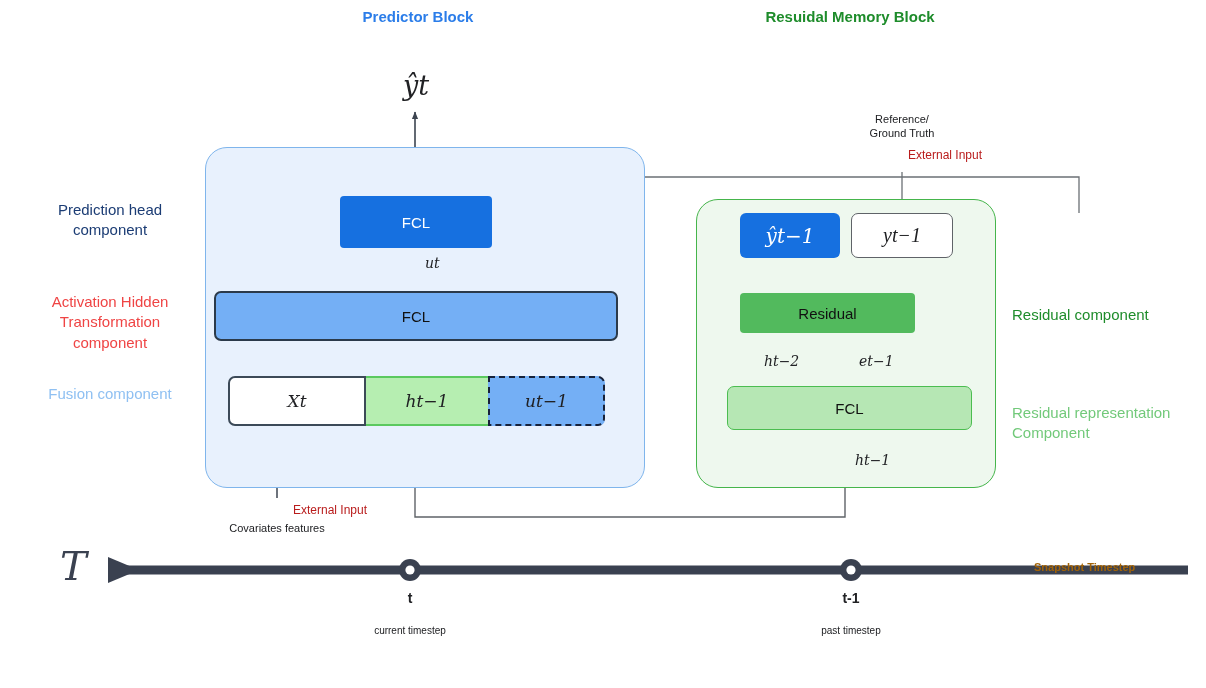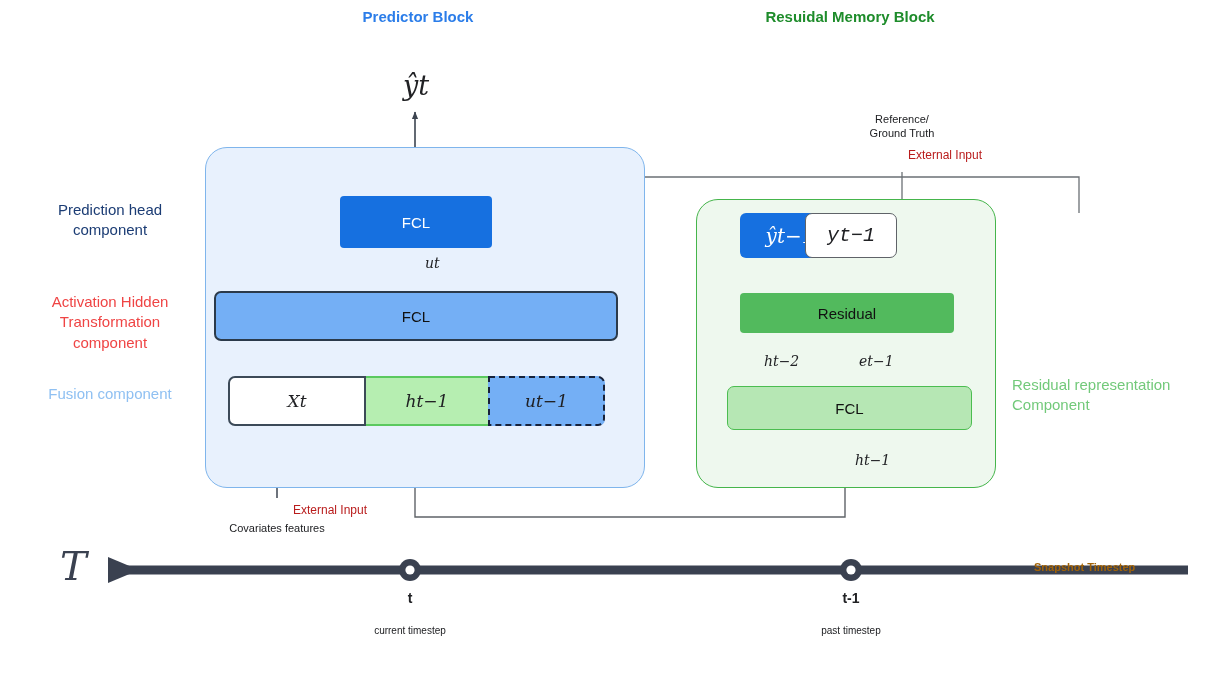--- a/index.html
+++ b/index.html
@@ -246,44 +246,45 @@
 
   <div class="abs container-block memory-container" style="left:696px; top:199px; width:300px; height:289px;"></div>
 
   <div class="abs ext-sub" style="left:832px; top:113px; width:140px;">Reference/
 Ground Truth</div>
   <div class="abs ext-title" style="left:822px; top:148px; width:160px;">External Input</div>
 
   <div class="abs node box-blue-solid" style="left:740px; top:213px; width:100px; height:45px; color:#ffffff;
               font-family:'DejaVu Serif',serif; font-style:italic; font-size:20px;">ŷt−1</div>
 
-  <div class="abs node box-white-thin" style="left:805px; top:213px; width:92px; height:45px;
-              font-family:Liberation Mono, monospace; font-style:italic; font-size:20px;">yt−1</div>
-
-  <div class="abs node residual-green" style="left:740px; top:293px; width:214px; height:40px;">Residual</div>
+  <div class="abs node box-white-thin" style="left:851px; top:213px; width:102px; height:45px;
+              font-family:Liberation Serif, serif; font-style:italic; font-size:20px;">yt−1</div>
+
+  <div class="abs node residual-green" style="left:740px; top:293px; width:175px; height:40px;">Residual</div>
 
   <div class="abs math-lbl" style="left:859px; top:353px;">et−1</div>
 
   <div class="abs math-lbl" style="left:764px; top:353px;">ht−2</div>
 
   <div class="abs node fcl-lightgreen" style="left:727px; top:386px; width:245px; height:44px;">FCL</div>
 
   <div class="abs math-lbl" style="left:855px; top:452px;">ht−1</div>
 
   <div class="abs side-label lbl-dark-blue" style="left:20px; top:200px; width:180px;">Prediction head
 component</div>
 
   <div class="abs side-label lbl-mid-blue" style="left:20px; top:292px; width:180px;">Activation Hidden
 Transformation
 component</div>
 
   <div class="abs side-label lbl-light-blue" style="left:20px; top:384px; width:180px;">Fusion component</div>
 
-
-  <div class="abs side-label lbl-light-green" style="left:1012px; top:375px; width:190px; text-align:left;">Residual representation
+  <div class="abs side-label lbl-dark-green" style="left:1012px; top:305px; width:190px; text-align:left;">Residual component</div>
+
+  <div class="abs side-label lbl-light-green" style="left:1012px; top:403px; width:190px; text-align:left;">Residual representation
 Component</div>
 
   <div class="abs axis-T" style="left:60px; top:543px;">T</div>
 
   <div class="abs tl-right" style="left:1034px; top:561px;">Snapshot Timestep</div>
 
   <div class="abs tl-label-bold" style="left:360px; top:590px; width:100px;">t</div>
   <div class="abs tl-label" style="left:330px; top:625px; width:160px;">current timestep</div>
 
   <div class="abs tl-label-bold" style="left:801px; top:590px; width:100px;">t-1</div>

